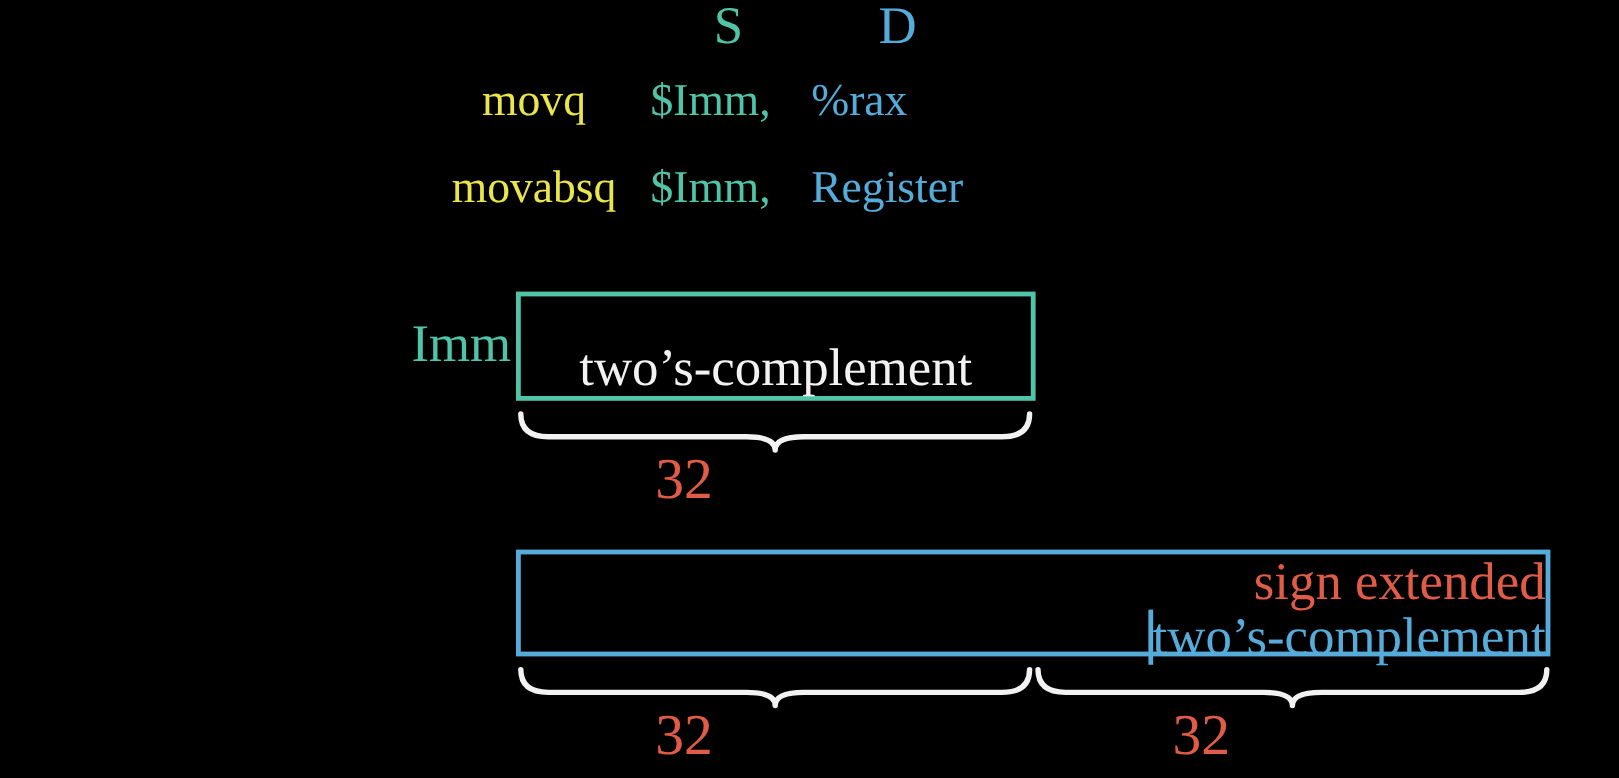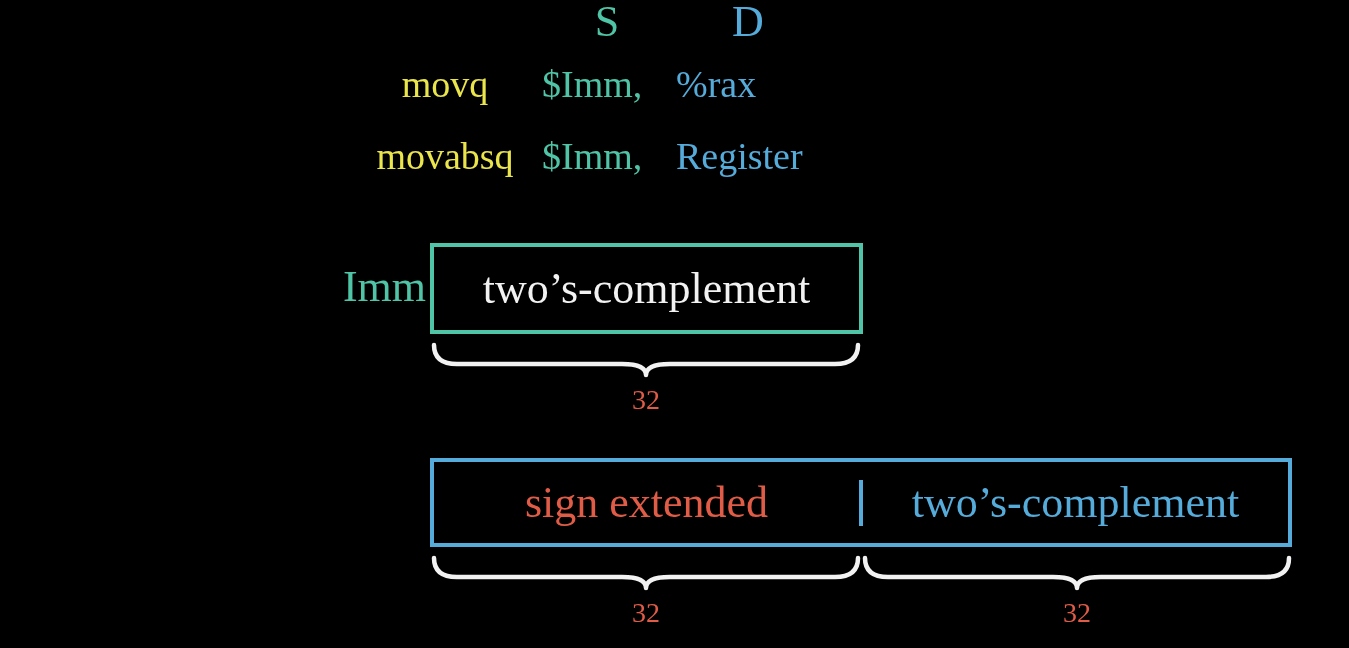--- a/index.html
+++ b/index.html
@@ -55,31 +55,32 @@
     margin-left: 48px;
   }
   .row-label.imm { top: 264px; color: var(--teal); }
   .row-label.sext { top: 478px; color: var(--blue); }
 
   
   .field-box {
     box-sizing: border-box;
     background: var(--background);
     display: flex;
-    align-items: center;
+    align-items: flex-end;
   }
   .box-imm {
     left: 430px; top: 243px;
     width: 433px; height: 91px;
     border: 4px solid var(--teal);
   }
   .box-sext {
     left: 430px; top: 458px;
     width: 862px; height: 89px;
     border: 4px solid var(--blue);
+    flex-direction: column;
   }
   .cell {
     flex: 1 1 0;
     display: flex;
     align-items: center;
     justify-content: center;
     font-size: 44px;
     line-height: 46px;
   }
   .cell.white  { color: var(--white); }
@@ -96,22 +97,22 @@
     stroke-linecap: round;
     stroke-linejoin: round;
   }
   .brace-imm   { left: 431px; top: 340px; }
   .brace-sx-l  { left: 431px; top: 553px; }
   .brace-sx-r  { left: 862px; top: 553px; }
 
   
   .bits {
     width: 200px;
-    text-align: center;
-    font-size: 28px;
+    text-align: left;
+    font-size: 48px;
     line-height: 42px;
     color: var(--salmon);
   }
   .bits-imm  { left: 546px; top: 379px; }
   .bits-sx-l { left: 546px; top: 592px; }
   .bits-sx-r { left: 977px; top: 592px; }
 </style>
 </head>
 <body>
 

